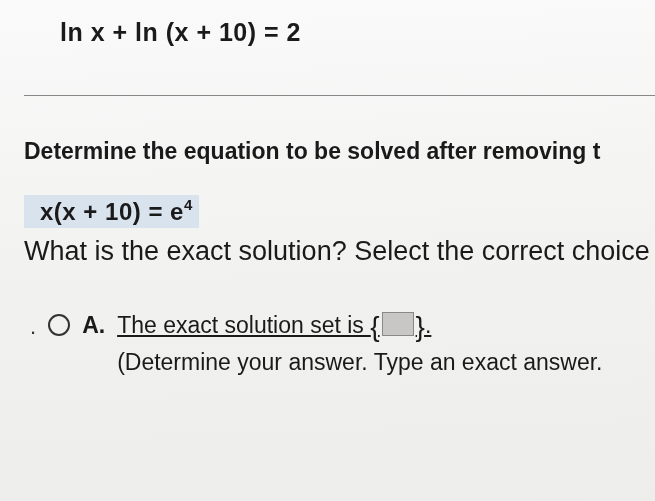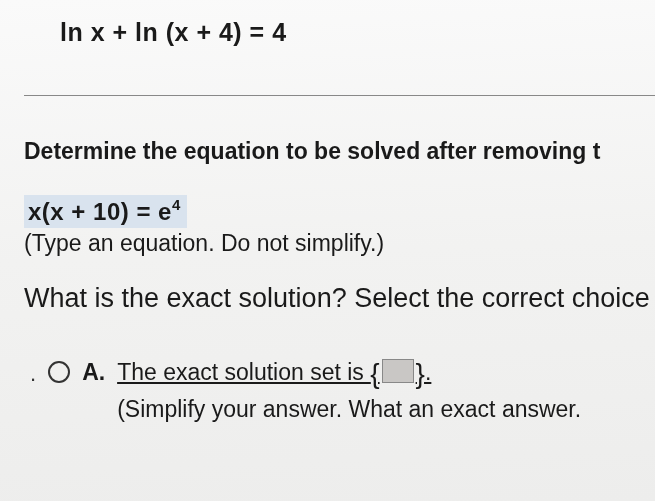--- a/index.html
+++ b/index.html
@@ -35,22 +35,22 @@
     font-size: 23px;
     margin-bottom: 30px;
     white-space: nowrap;
     font-weight: bold;
   }
   .answer-line {
     font-size: 24px;
     font-weight: bold;
     background: #d9e3ee;
     display: inline-block;
-    padding: 2px 6px 2px 4px;
-    margin-bottom: 2px;
+    padding: 2px 6px 2px 16px;
+    margin-bottom: 8px;
     letter-spacing: 0.5px;
   }
   .answer-line sup {
     font-size: 15px;
     vertical-align: super;
     position: relative;
     top: -1px;
   }
   .hint {
     font-size: 23px;
@@ -109,40 +109,39 @@
   }
   .choice-text-2 {
     white-space: nowrap;
   }
 </style>
 </head>
 <body>
 
 <div class="page">
 
-  <div class="equation-top">ln x + ln (x + 4) = 4</div>
+  <div class="equation-top">ln x + ln (x + 10) = 2</div>
 
   <hr class="divider">
 
   <div class="prompt-1">Determine the equation to be solved after removing t</div>
 
   <div>
     <span class="answer-line">
       <span>x(x + 10) = e</span><sup>4</sup>
     </span>
   </div>
-  <div class="hint">(Type an equation. Do not simplify.)</div>
 
   <div class="prompt-2">What is the exact solution? Select the correct choice </div>
 
   <div class="choice-row">
     <span class="dot">.</span>
     <span class="radio"></span>
     <span class="choice-label">A.</span>
     <div class="choice-body">
       <div class="choice-text-1">
         <span>The exact solution set is </span><span class="brace">{</span><span class="blank"></span><span class="brace">}</span><span>.</span>
       </div>
-      <div class="choice-text-2">(Simplify your answer. What an exact answer. </div>
+      <div class="choice-text-2">(Determine your answer. Type an exact answer. </div>
     </div>
   </div>
 
 </div>
 
 </body></html>

